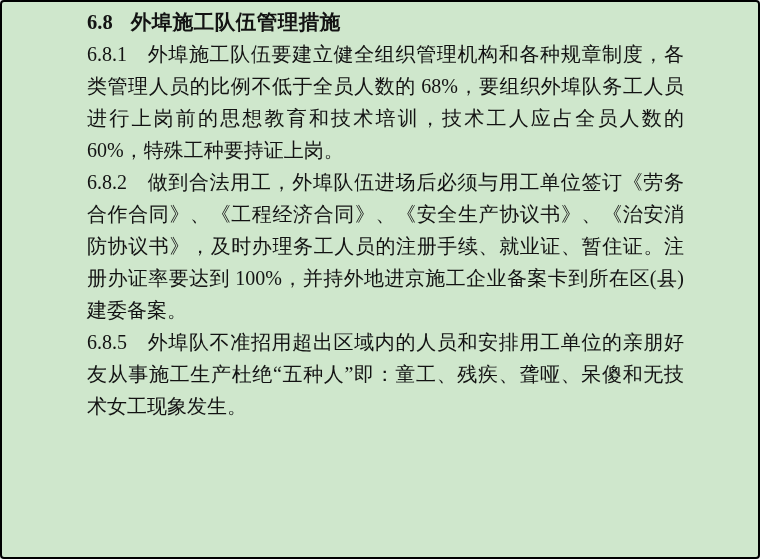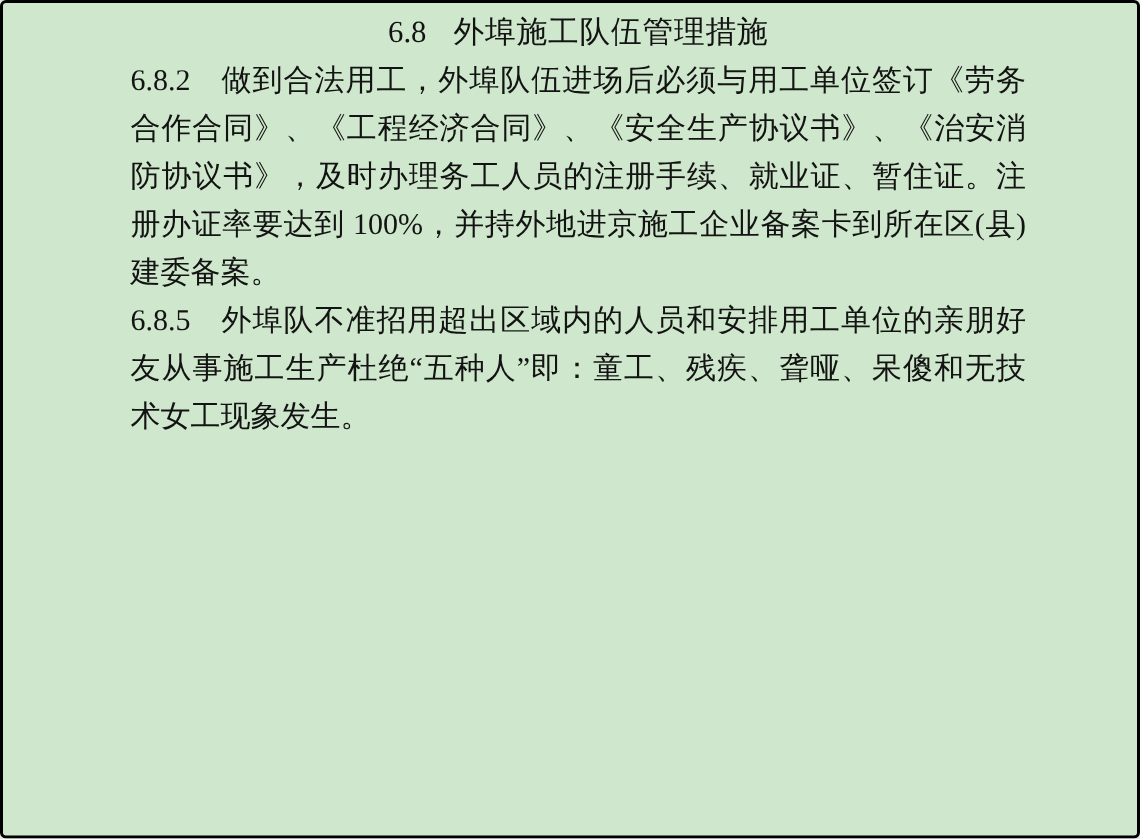--- a/index.html
+++ b/index.html
@@ -21,25 +21,24 @@
   .content {
     box-sizing: border-box;
     width: 100%;
     height: 100%;
     padding: 4px 74px 6px 85px;
     color: #131313;
     font-size: 20px;
     line-height: 32px;
   }
   .heading {
-    font-weight: normal;
+    font-weight: bold;
     margin: 0;
     font-size: 20.5px;
     letter-spacing: 0.5px;
-    text-align: center;
   }
   .heading .num {
     margin-right: 18px;
     letter-spacing: 0;
   }
   p.clause {
     margin: 0;
     text-align: justify;
     text-justify: inter-ideograph;
   }
@@ -48,20 +47,21 @@
   }
 </style>
 </head>
 <body>
 
 <div class="page">
   <div class="content">
 
     <h1 class="heading"><span class="num">6.8</span><span>外埠施工队伍管理措施</span></h1>
 
+    <p class="clause"><span class="num">6.8.1</span><span>外埠施工队伍要建立健全组织管理机构和各种规章制度，各类管理人员的比例不低于全员人数的 68%，要组织外埠队务工人员进行上岗前的思想教育和技术培训，技术工人应占全员人数的 60%，特殊工种要持证上岗。</span></p>
 
     <p class="clause"><span class="num">6.8.2</span><span>做到合法用工，外埠队伍进场后必须与用工单位签订《劳务合作合同》、《工程经济合同》、《安全生产协议书》、《治安消防协议书》，及时办理务工人员的注册手续、就业证、暂住证。注册办证率要达到 100%，并持外地进京施工企业备案卡到所在区(县)建委备案。</span></p>
 
 
 
     <p class="clause"><span class="num">6.8.5</span><span>外埠队不准招用超出区域内的人员和安排用工单位的亲朋好友从事施工生产杜绝“五种人”即：童工、残疾、聋哑、呆傻和无技术女工现象发生。</span></p>
 
   </div>
 </div>
 

